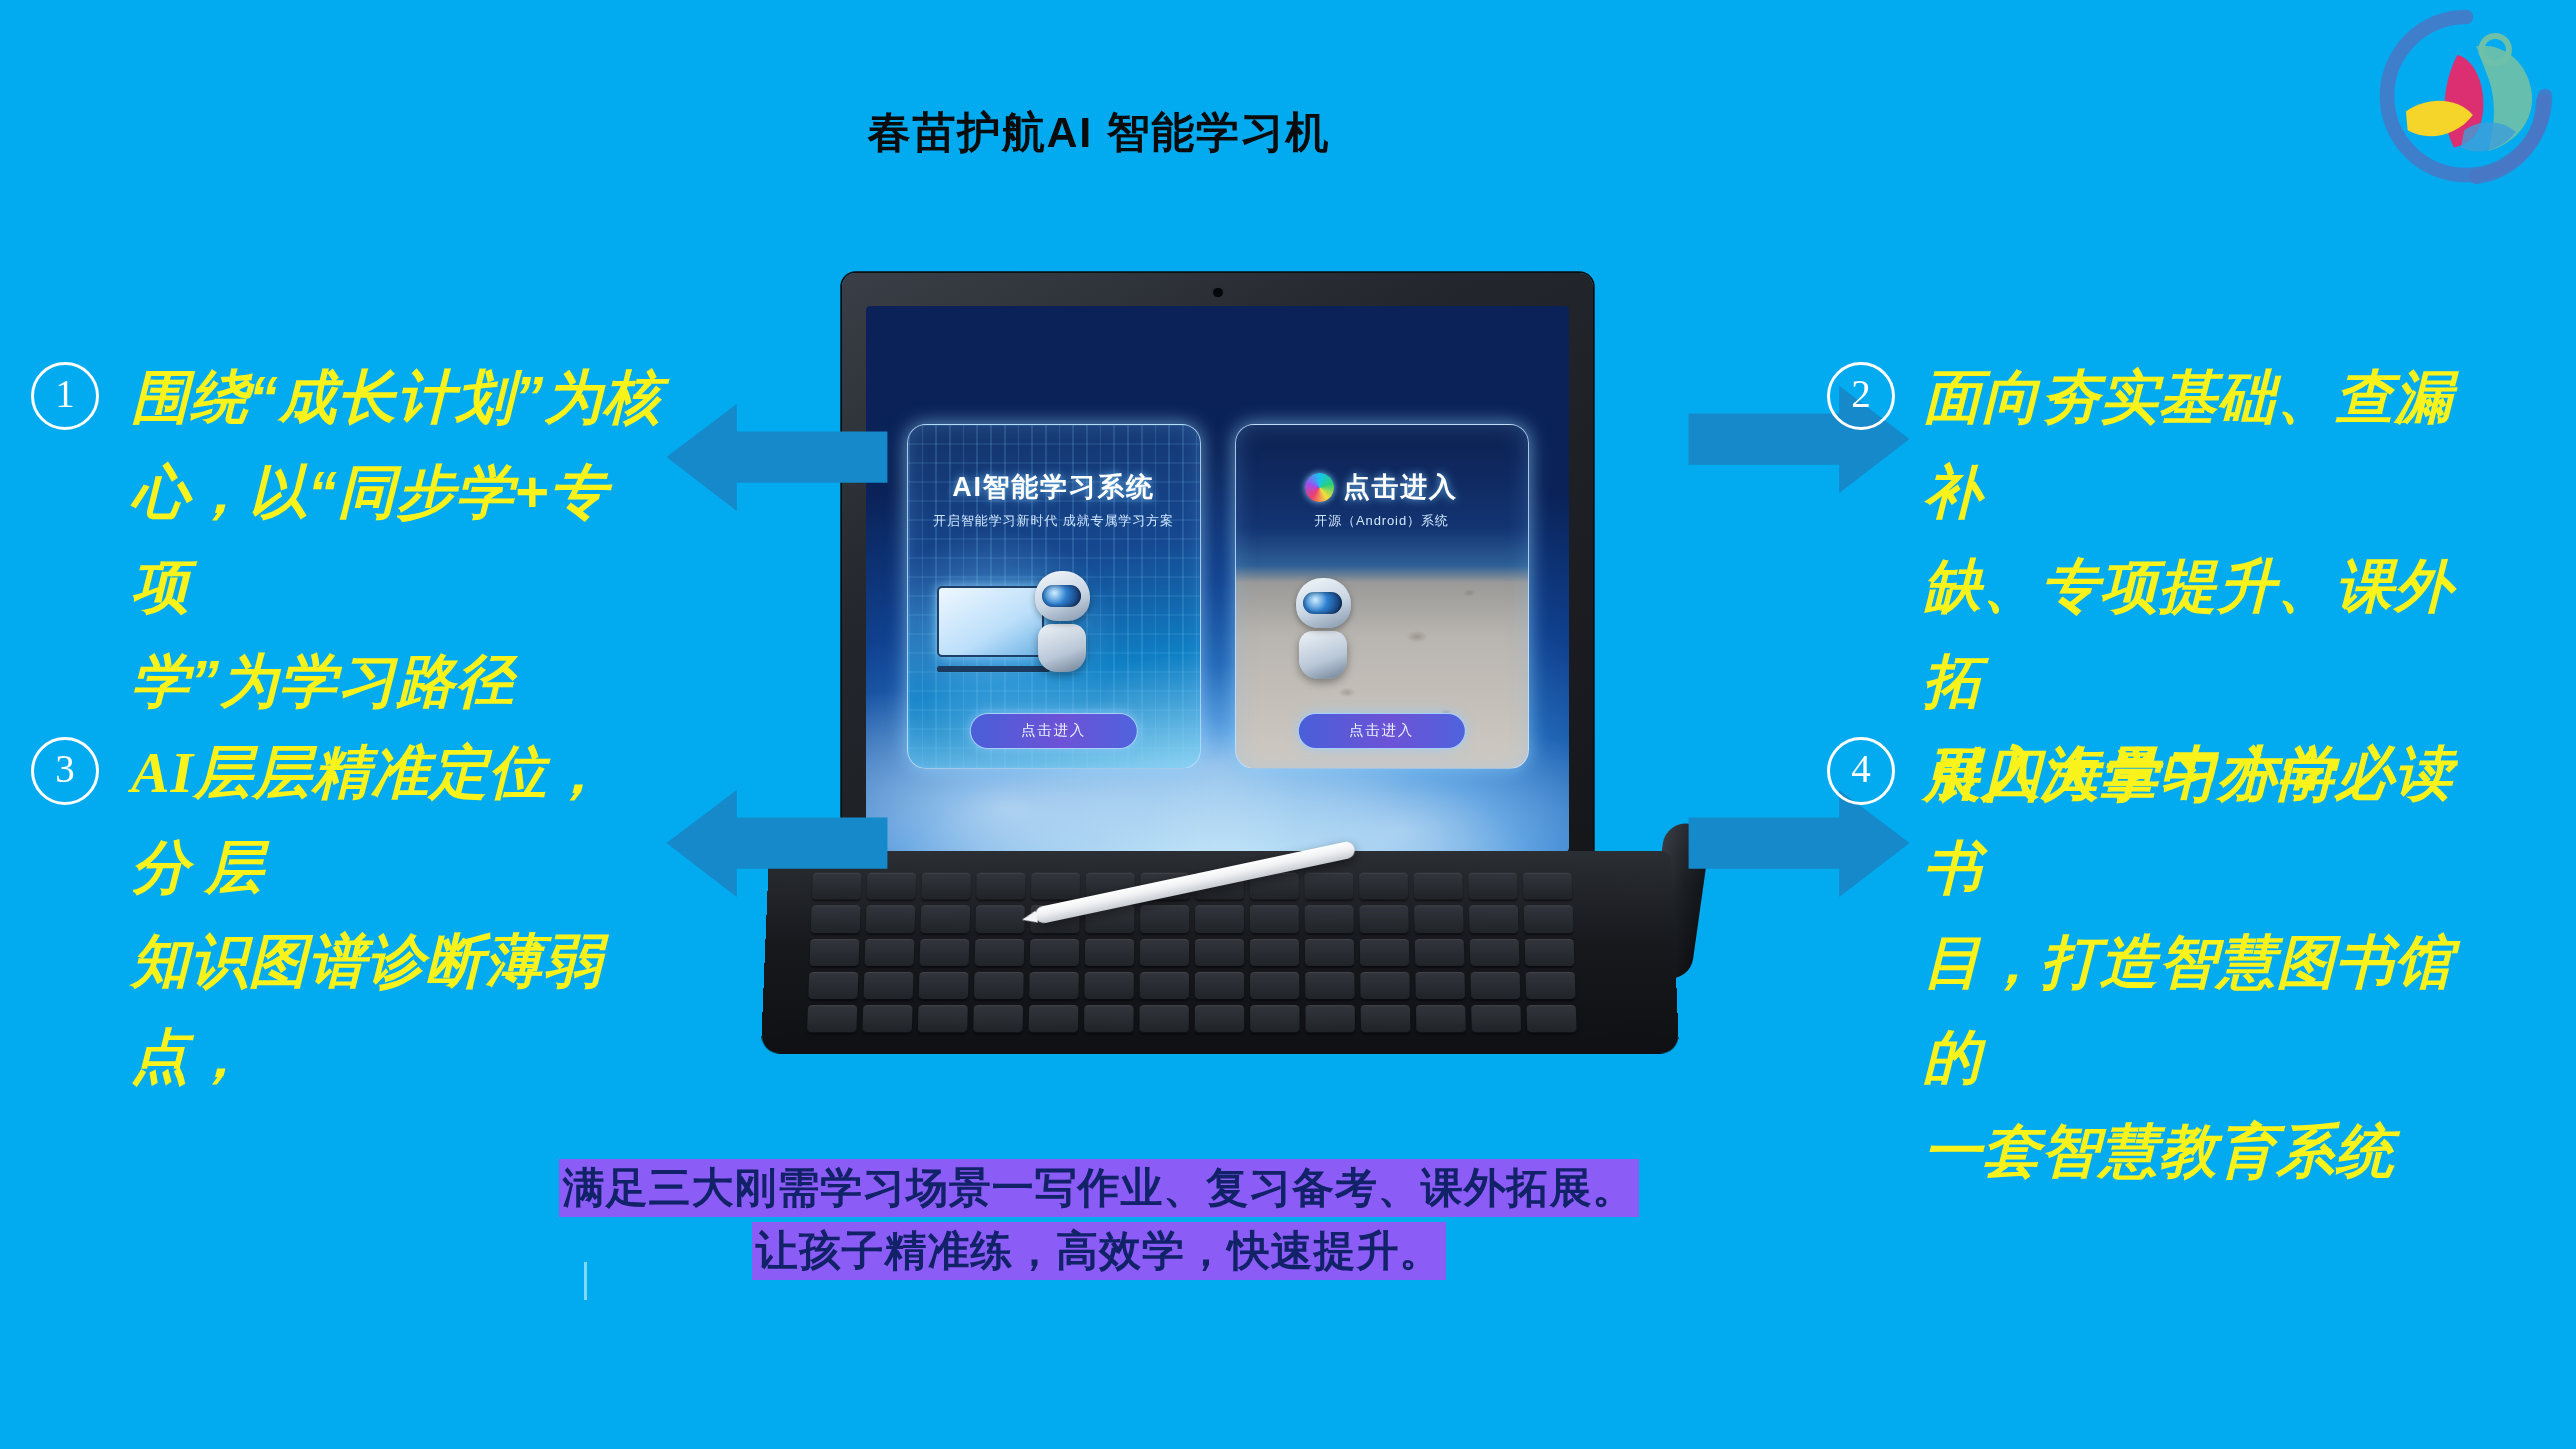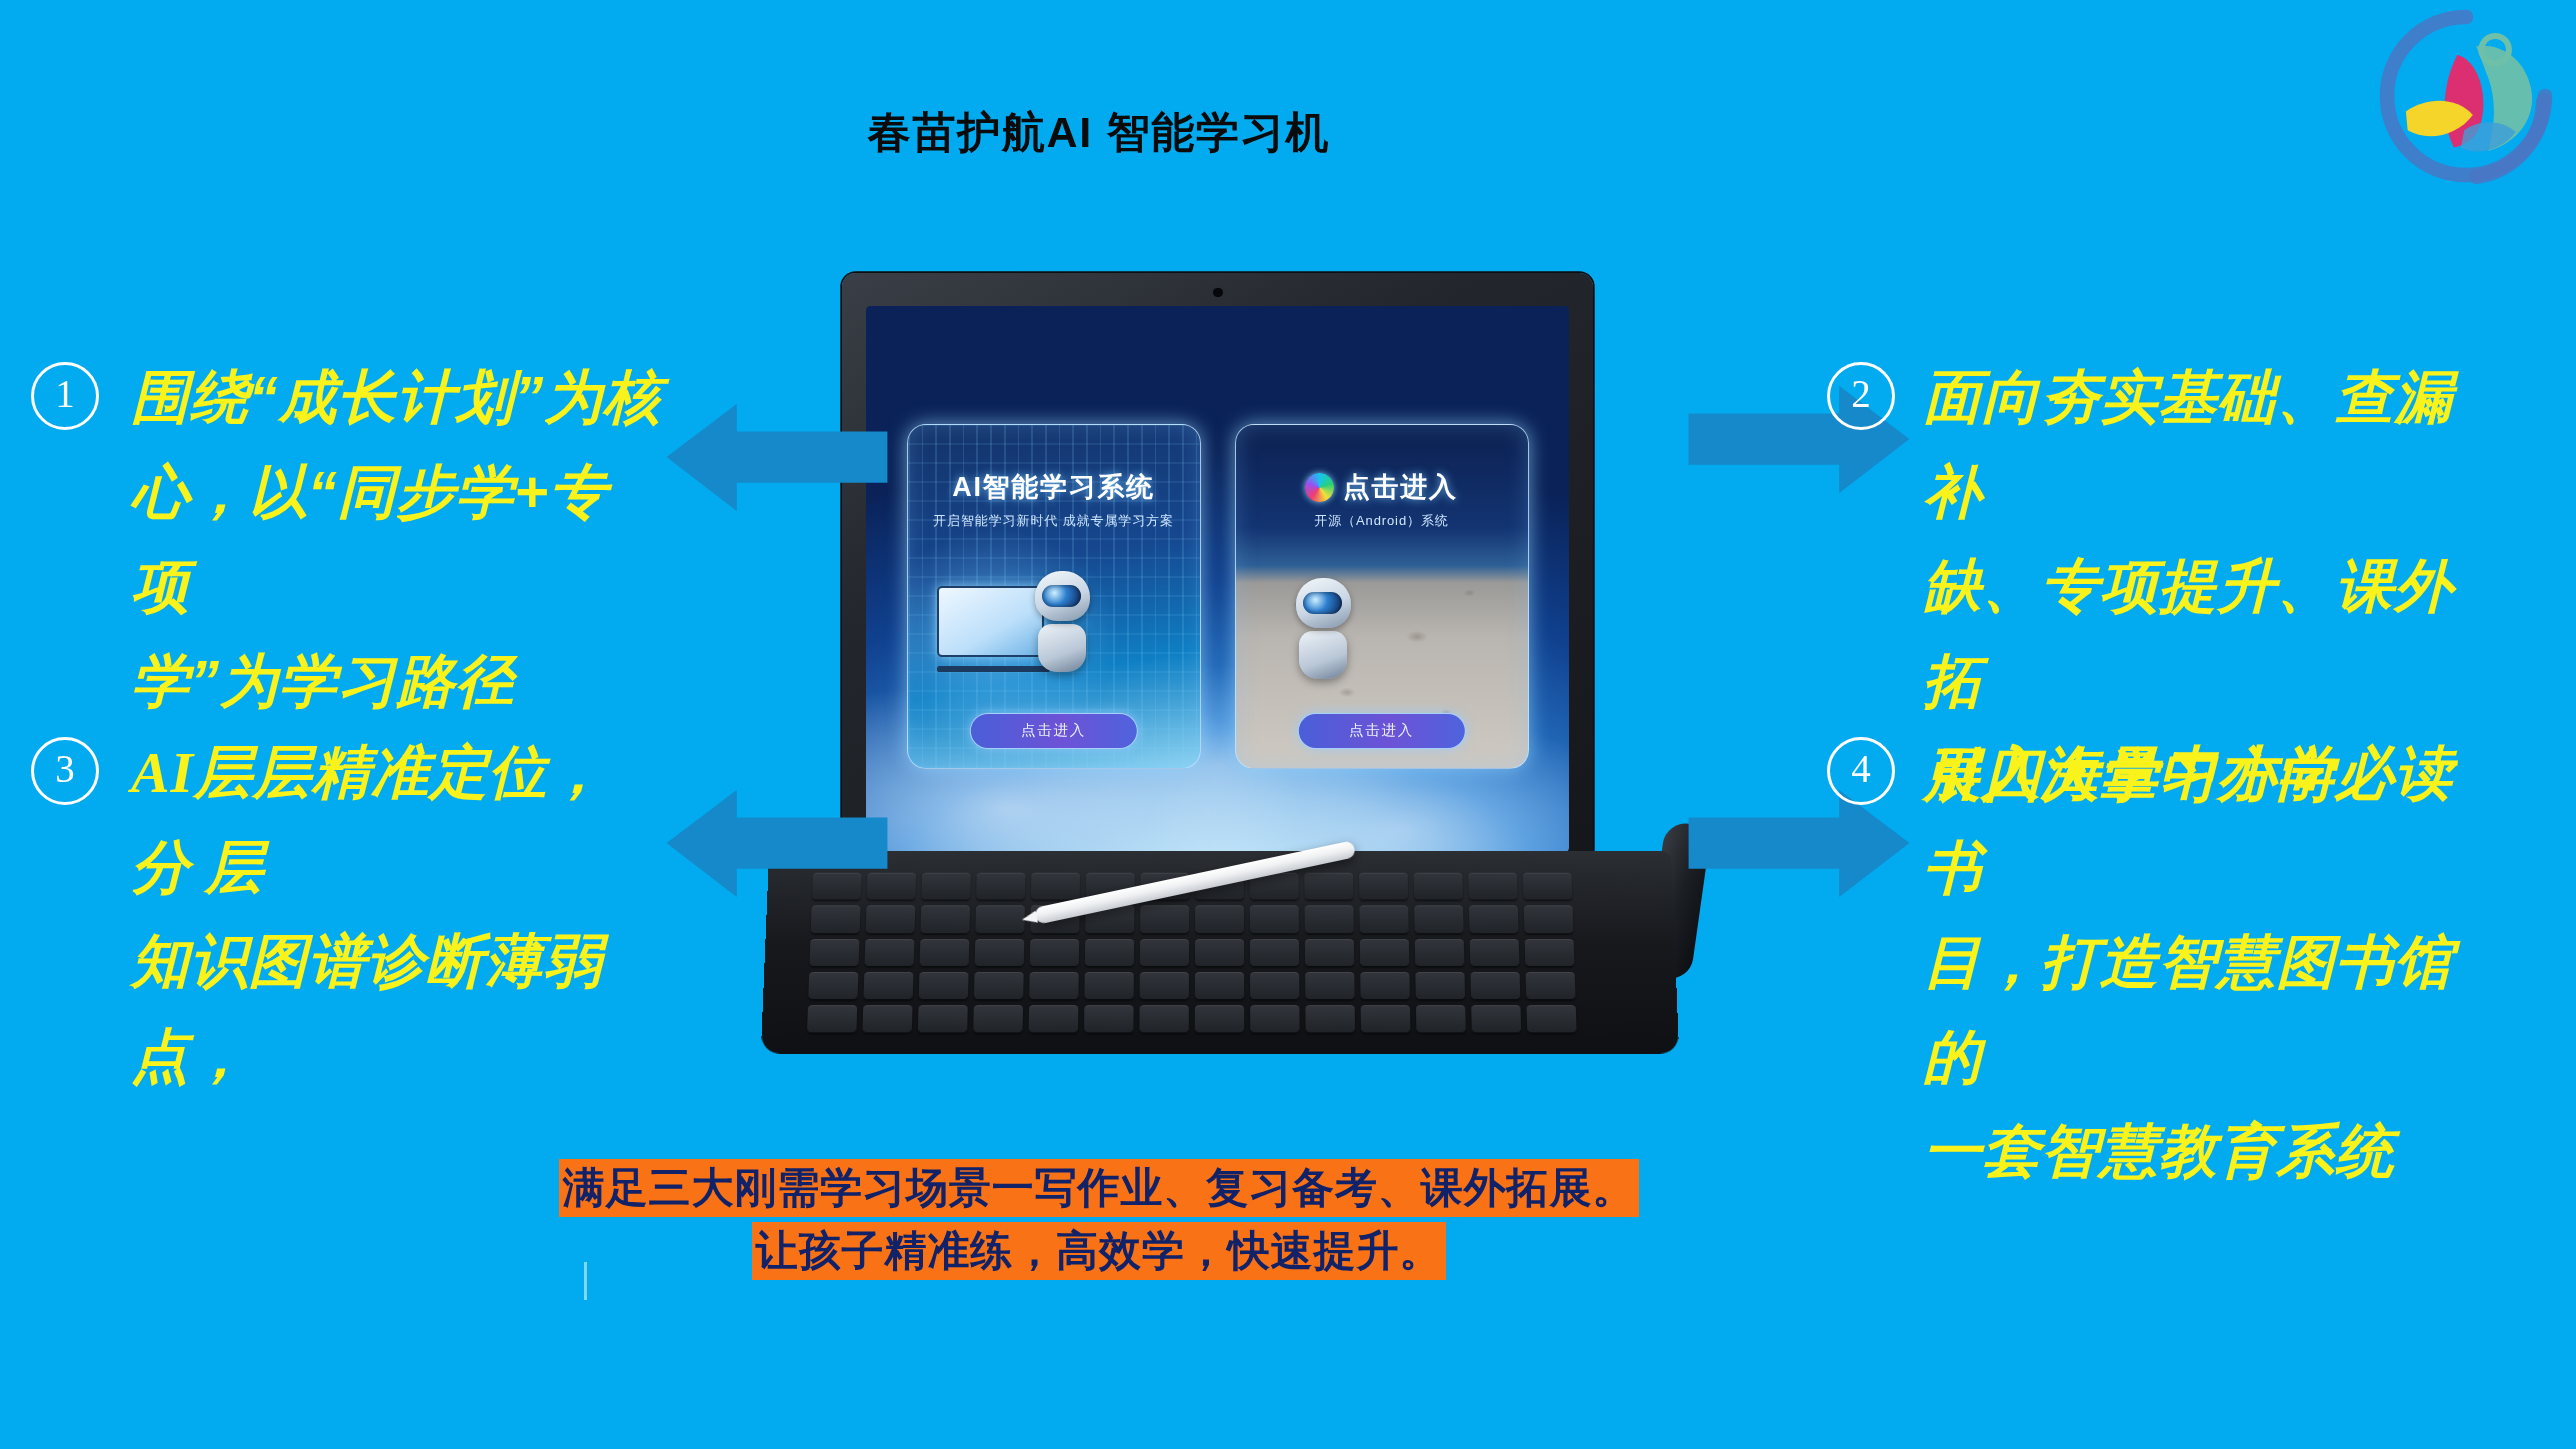--- a/index.html
+++ b/index.html
@@ -335,21 +335,21 @@
     top: 1159px;
     width: 2198px;
     text-align: center;
   }
   #bottom .bline {
     display: block;
     margin: 0 0 5.2px 0;
   }
   #bottom .bline span {
     display: inline-block;
-    background: #f97316;
+    background: #8b5cf6;
     color: #112268;
     font-size: 42px;
     font-weight: 700;
     line-height: 1.38;
     padding: 0 3.4px;
     letter-spacing: 0.9px;
     white-space: nowrap;
   }
   .caret {
     position: absolute;

